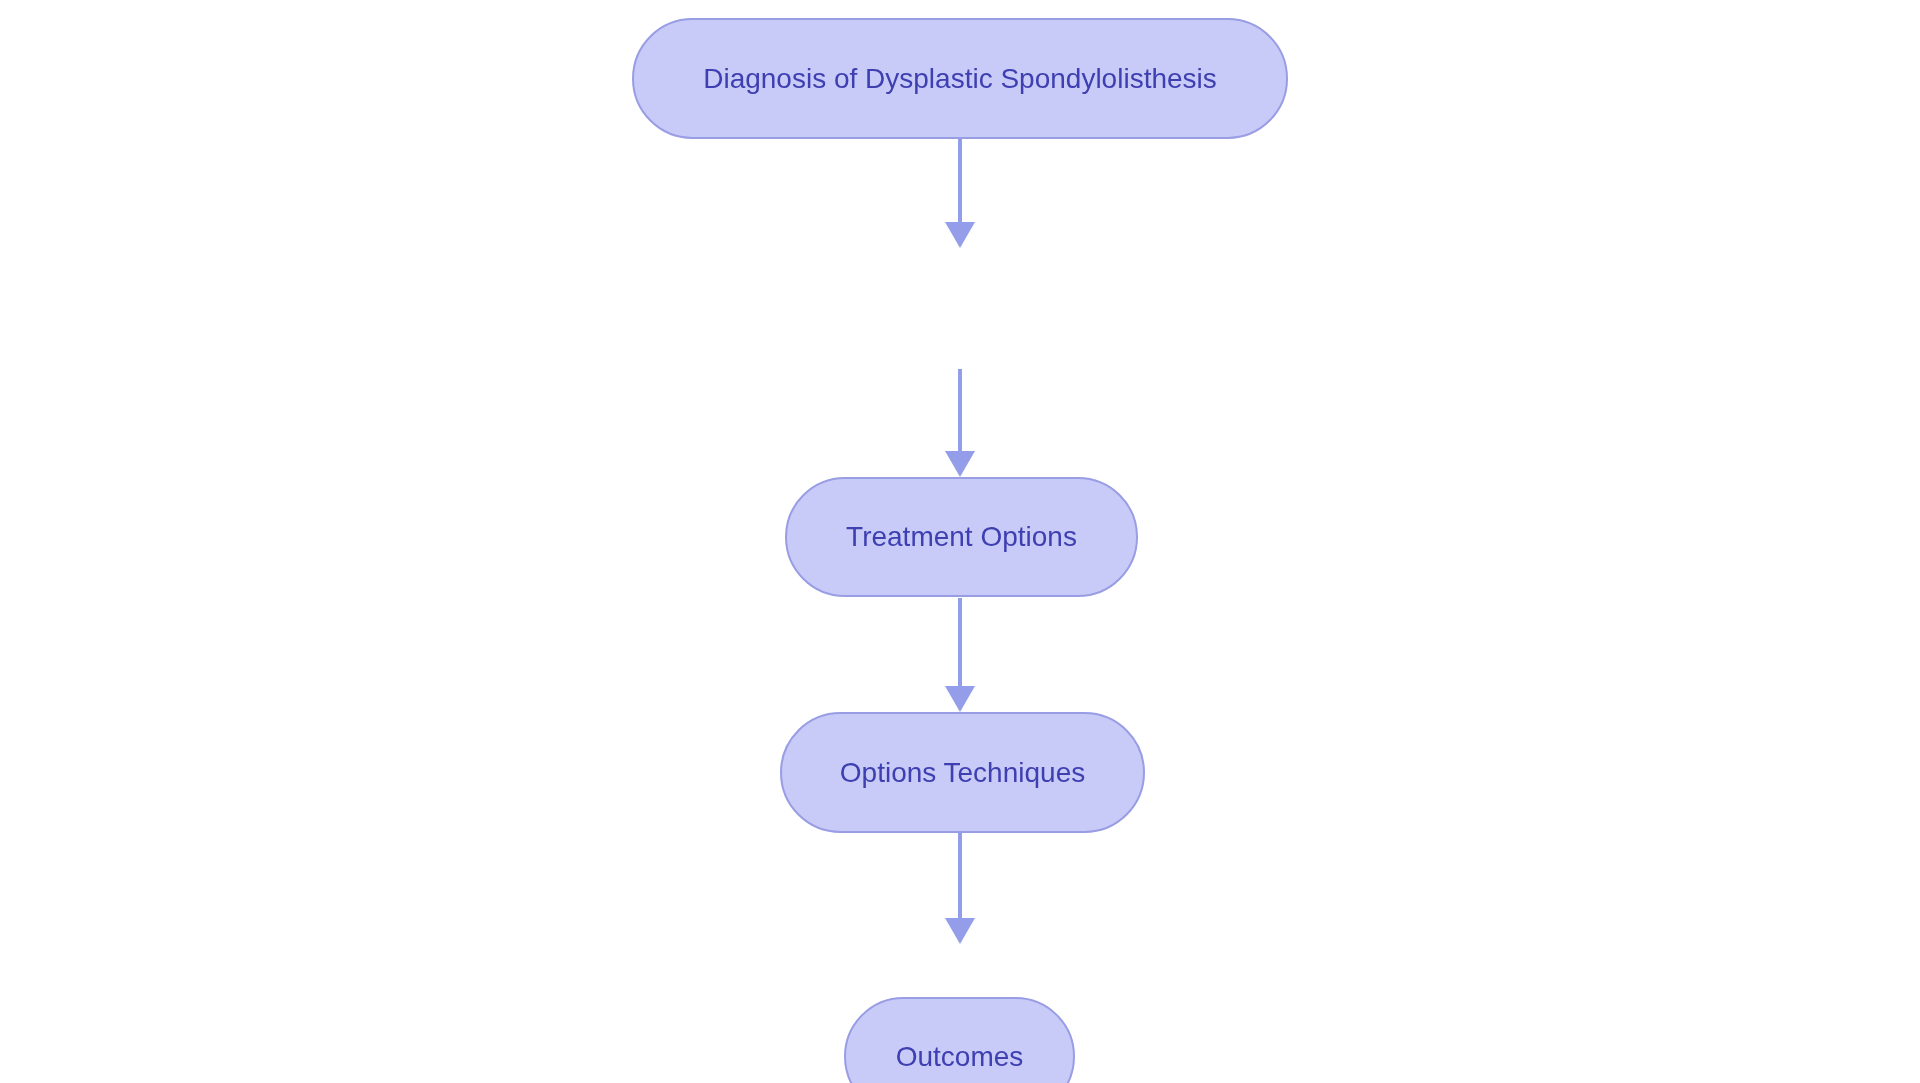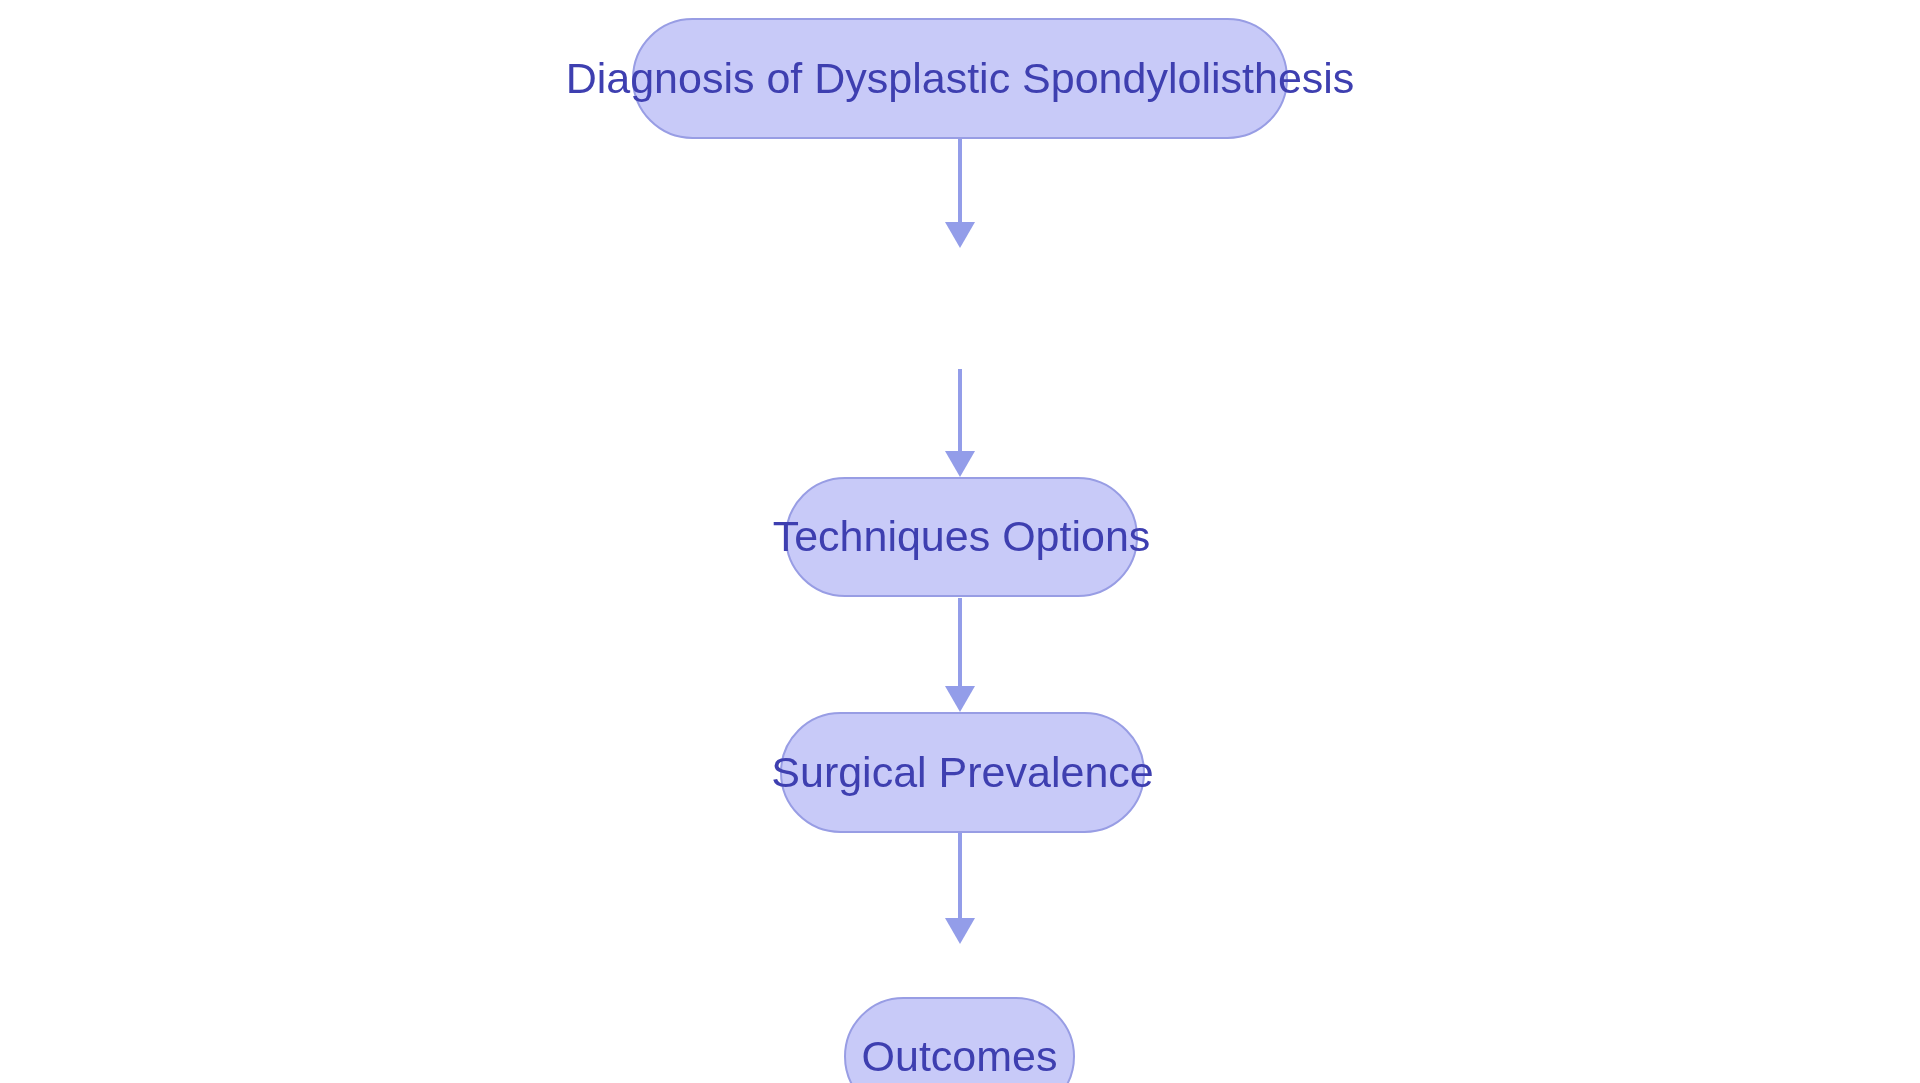--- a/index.html
+++ b/index.html
@@ -22,21 +22,21 @@
     box-sizing: border-box;
     display: flex;
     align-items: center;
     justify-content: center;
     background: var(--node-fill, #c8caf8);
     border: 2px solid var(--node-border, #989de4);
     border-radius: 61px;
   }
   .node-label {
     color: var(--node-text, #3e3fb0);
-    font-size: 43px;
+    font-size: 28px;
     line-height: 1.2;
     white-space: nowrap;
     text-align: center;
   }
   
   .n1 { left: 632px; top: 18px;  width: 656px; height: 121px; }
   .n2 { left: 653px; top: 247px; width: 620px; height: 121px; }
   .n3 { left: 785px; top: 477px; width: 353px; height: 120px; }
   .n4 { left: 780px; top: 712px; width: 365px; height: 121px; }
   .n5 { left: 844px; top: 997px; width: 231px; height: 119px; border-radius: 60px; }
@@ -80,30 +80,30 @@
     <div class="head"></div>
   </div>
 
 
   <div class="arrow a2">
     <div class="shaft"></div>
     <div class="head"></div>
   </div>
 
   <div class="node n3">
-    <span class="node-label">Techniques Options</span>
+    <span class="node-label">Treatment Options</span>
   </div>
 
   <div class="arrow a3">
     <div class="shaft"></div>
     <div class="head"></div>
   </div>
 
   <div class="node n4">
-    <span class="node-label">Surgical Prevalence</span>
+    <span class="node-label">Options Techniques</span>
   </div>
 
   <div class="arrow a4">
     <div class="shaft"></div>
     <div class="head"></div>
   </div>
 
   <div class="node n5">
     <span class="node-label">Outcomes</span>
   </div>

